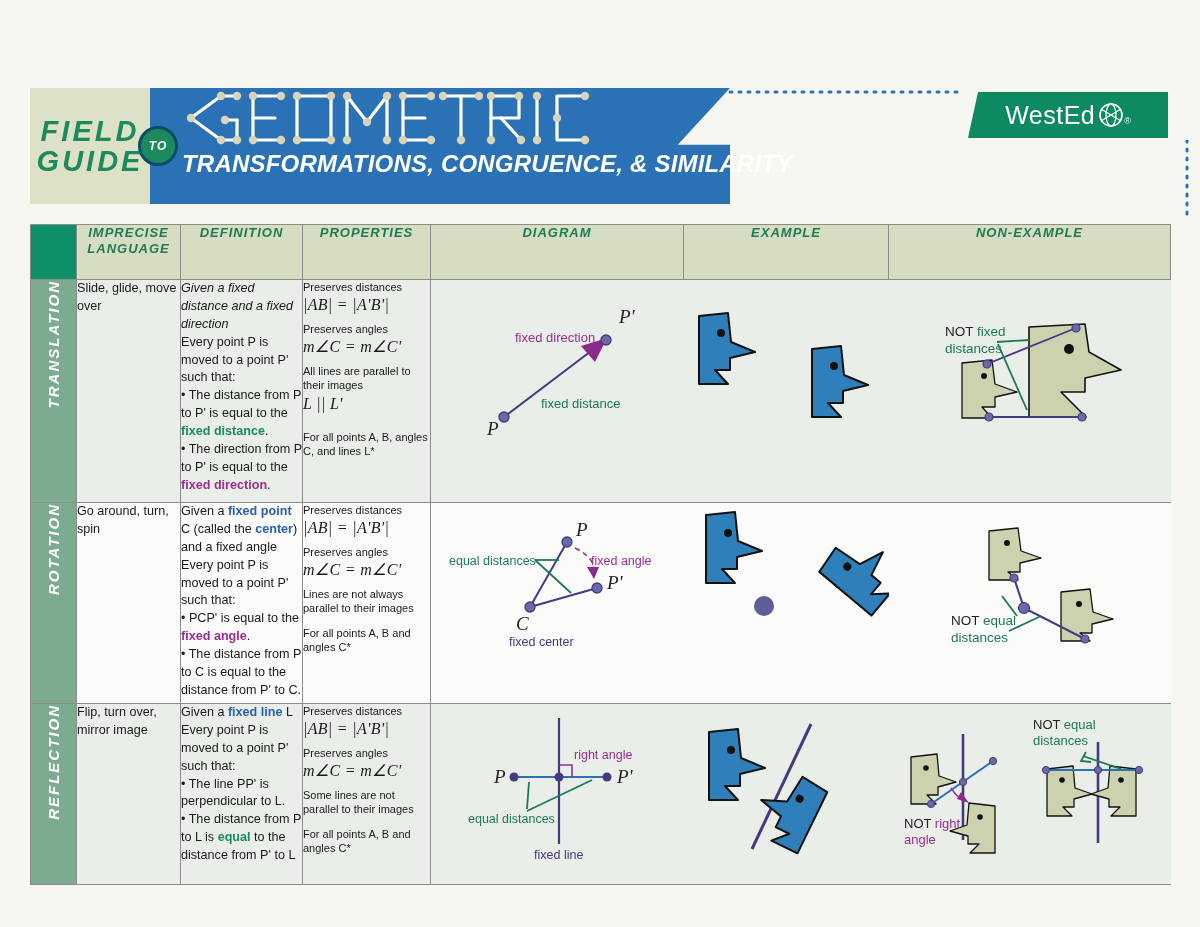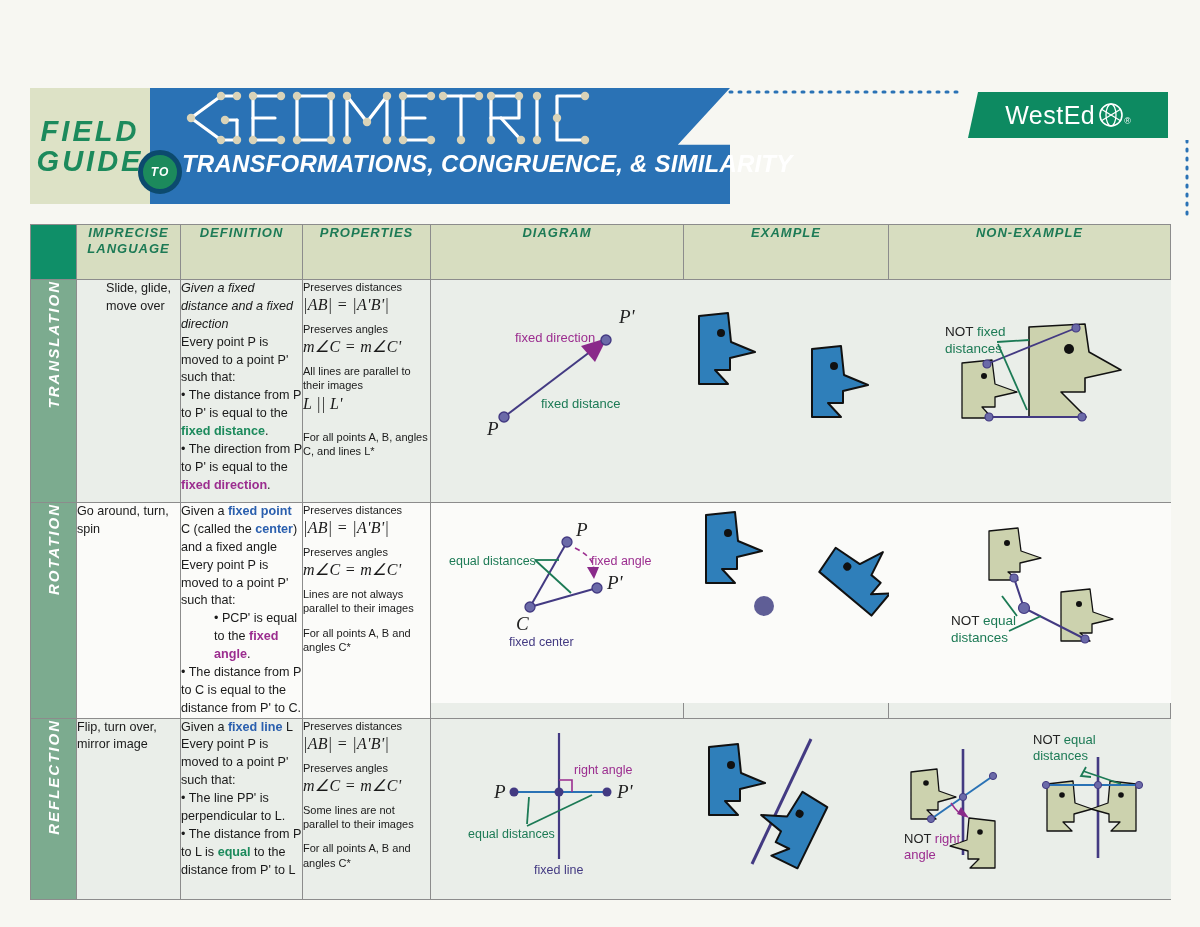--- a/index.html
+++ b/index.html
@@ -20,22 +20,22 @@
     display:flex;flex-direction:column;justify-content:center;align-items:center;
     z-index:3;
   }
   .fg-line{
     color:#1c8a5c;font-weight:bold;font-style:italic;
     font-size:29px;letter-spacing:3px;line-height:1.05;
     font-family:"Liberation Sans",sans-serif;
     text-align:center;
   }
   .to-badge{
-    position:absolute;left:108px;top:62px;width:34px;height:34px;border-radius:50%;
-    background:#1c8a5c;border:5px solid #0c4a6e;
+    position:absolute;left:108px;top:38px;width:34px;height:34px;border-radius:50%;
+    background:#1c8a5c;border:3px solid #0c4a6e;
     color:#fff;font-size:12px;font-weight:bold;font-style:italic;
     display:flex;align-items:center;justify-content:center;z-index:4;
     letter-spacing:1px;
   }
   .blue-banner{
     position:absolute;left:120px;top:0;width:580px;height:116px;
     background:#2a72b5;
     clip-path:polygon(0 0, 100% 0, 91% 49%, 100% 49%, 100% 100%, 0 100%);
     z-index:2;
   }
@@ -245,21 +245,21 @@
           </th>
       </tr>
     </thead>
     <tbody>
 
       <tr style="height:222px">
         <td class="rowlabel">
           <span>TRANSLATION</span>
         </td>
         <td class="cell">
-          <span style="display: block; margin-left: 29px;">Slide, glide, move over</span>
+          <span style="display: block;">Slide, glide, move over</span>
         </td>
         <td class="cell">
           <span style="display: block; font-style: italic;">Given a fixed distance and a fixed direction</span>
           <span style="display: block;">Every point P is moved to a point P' such that:</span>
           <span style="display: block;"><span>• The distance from P to P' is equal to the </span><span class="g">fixed distance</span><span>.</span></span>
           <span style="display: block;"><span>• The direction from P to P' is equal to the </span><span class="p">fixed direction</span><span>.</span></span>
         </td>
         <td class="cell props">
           <p>Preserves distances</p>
           <div class="eq">|AB| = |A'B'|</div>
@@ -324,21 +324,21 @@
       <tr style="height:200px">
         <td class="rowlabel">
           <span>ROTATION</span>
         </td>
         <td class="cell white">
           <span style="display: block;">Go around, turn, spin</span>
         </td>
         <td class="cell white">
           <span style="display: block;"><span>Given a </span><span class="b">fixed point</span><span> C (called the </span><span class="b">center</span><span>) and a fixed angle</span></span>
           <span style="display: block;">Every point P is moved to a point P' such that:</span>
-          <span style="display: block; margin-left: 33px;"><span>• PCP' is equal to the </span><span class="p">fixed angle</span><span>.</span></span>
+          <span style="display: block;"><span>• PCP' is equal to the </span><span class="p">fixed angle</span><span>.</span></span>
           <span style="display: block;">• The distance from P to C is equal to the distance from P' to C.</span>
         </td>
         <td class="cell white props">
           <p>Preserves distances</p>
           <div class="eq">|AB| = |A'B'|</div>
           <p>Preserves angles</p>
           <div class="eq">m∠C = m∠C'</div>
           <p>Lines are not always parallel to their images</p>
           <div class="gap"></div>
           <p>For all points A, B and angles C*</p>

